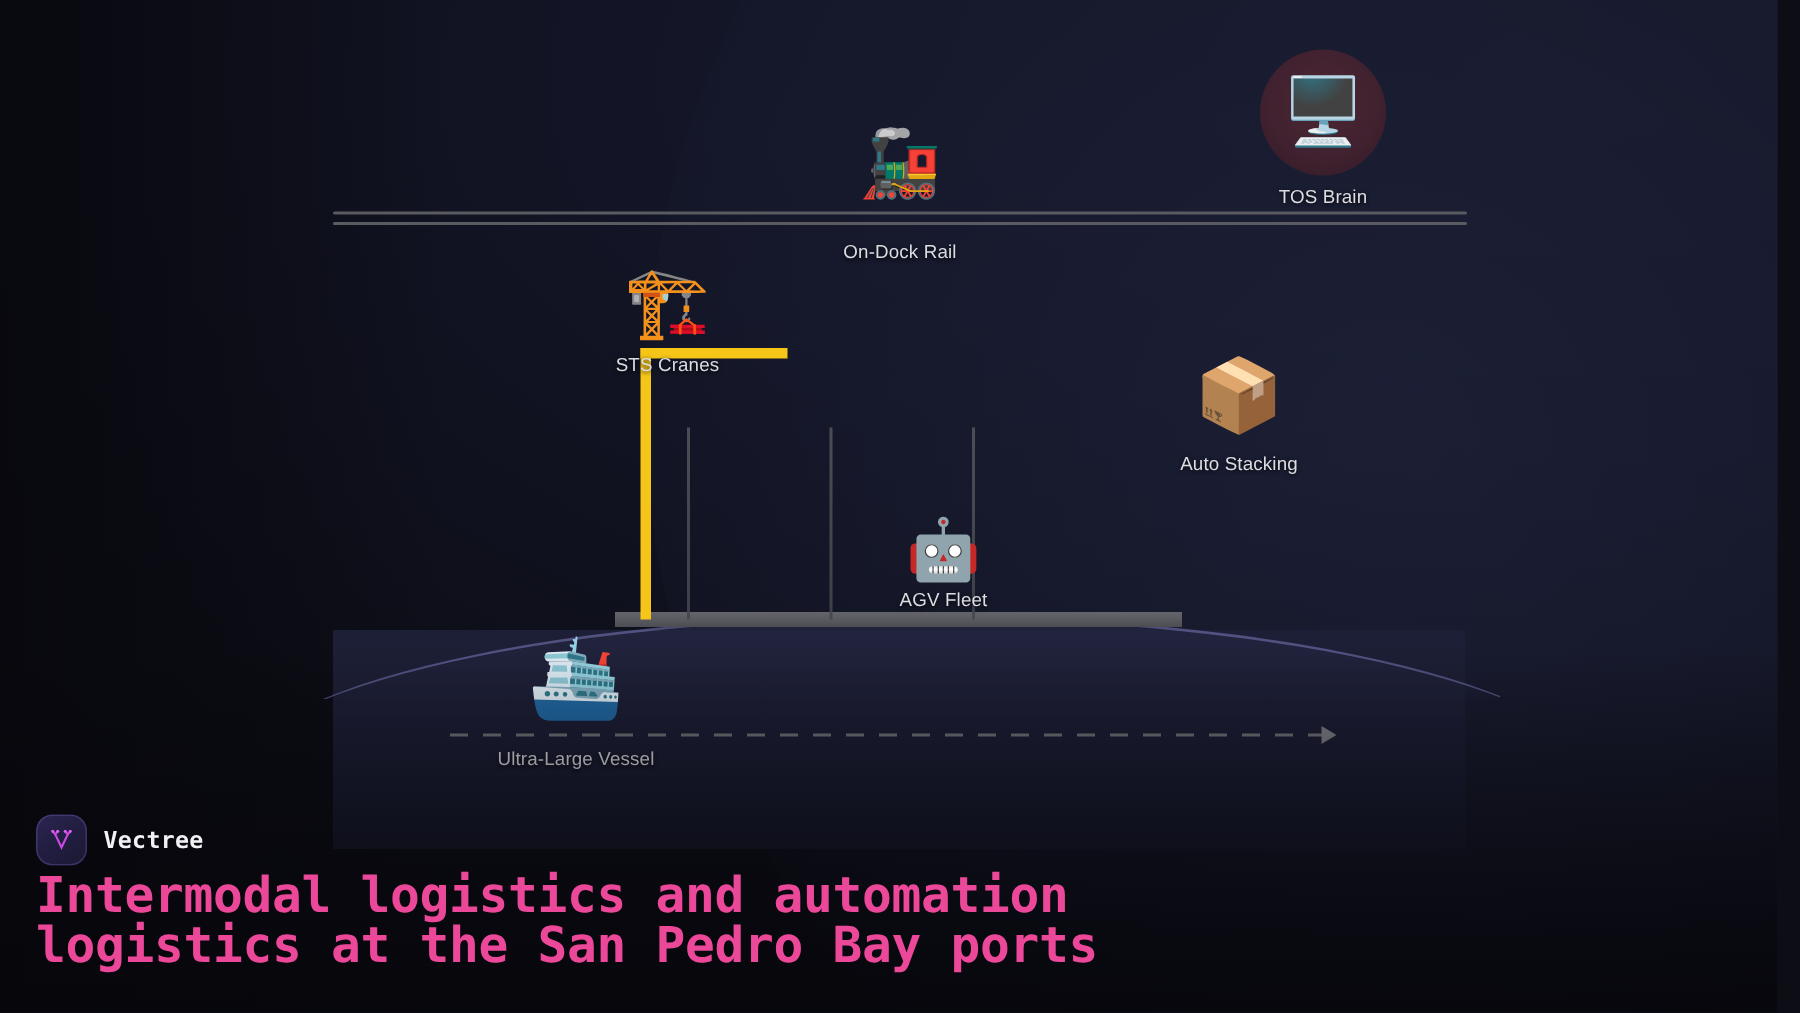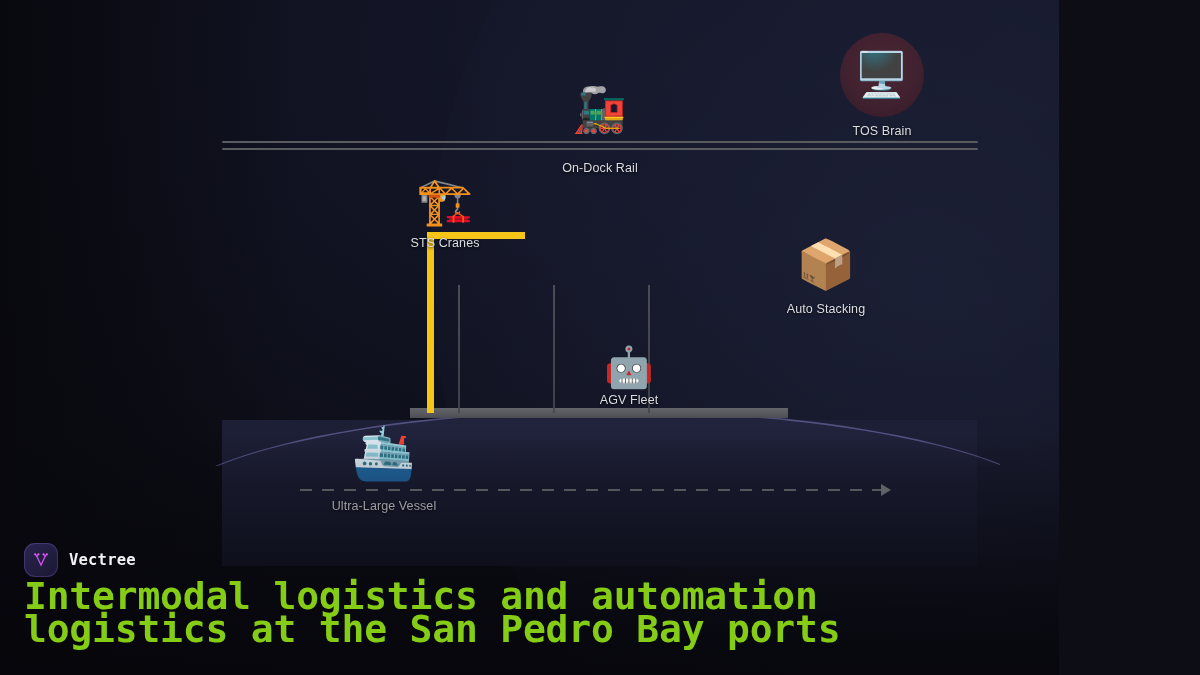--- a/index.html
+++ b/index.html
@@ -3,21 +3,21 @@
 <meta charset="utf-8">
 <title>Vectree — San Pedro Bay Logistics</title>
 <style>
   html, body {
     margin: 0;
     padding: 0;
     background: #0c0d15;
   }
   #stage {
     position: relative;
-    width: 1059px;
+    width: 1185px;
     height: 675px;
     overflow: hidden;
     background: #0e0f17;
     font-family: "Liberation Sans", "DejaVu Sans", sans-serif;
     -webkit-font-smoothing: antialiased;
   }
 
   
   .bg-base {
     position: absolute;
@@ -201,24 +201,24 @@
     font-weight: bold;
     color: #f2f2f5;
     letter-spacing: 0.2px;
   }
 
   .headline {
     position: absolute;
     left: 24px; top: 580px;
     width: 830px;
     font-family: "DejaVu Sans Mono", "Liberation Mono", monospace;
-    font-size: 38px;
+    font-size: 33px;
     font-weight: bold;
     line-height: 33px;
-    color: #84cc16;
+    color: #ec4899;
     letter-spacing: -0.2px;
   }
 
   .urlbar {
     position: absolute;
     right: 24px; top: 623px;
     font-family: "DejaVu Sans Mono", "Liberation Mono", monospace;
     font-size: 13px;
     color: #7b7d86;
     letter-spacing: -0.1px;

